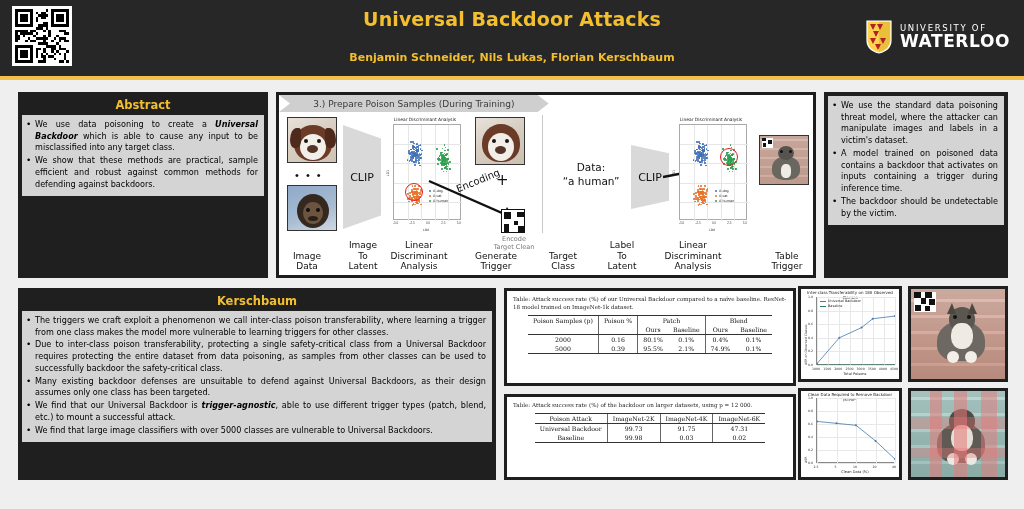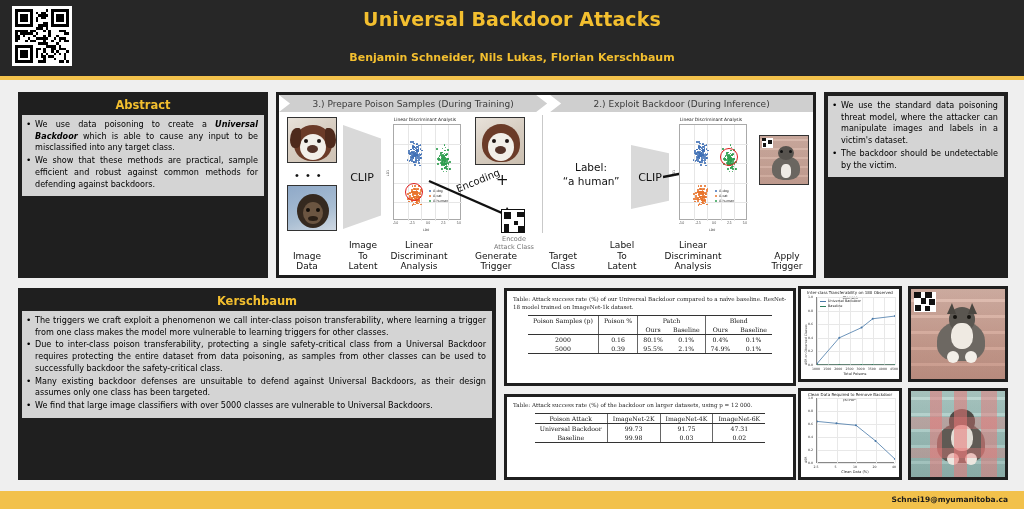--- a/index.html
+++ b/index.html
@@ -614,47 +614,61 @@
           <i class="on"></i>
           <i class="on"></i>
           <i></i>
           <i class="on"></i>
         </div>
     </div>
     <div class="title-block">
       <div class="poster-title">Universal Backdoor Attacks</div>
       <div class="poster-authors">Benjamin Schneider, Nils Lukas, Florian Kerschbaum</div>
     </div>
+    <div class="uw-logo">
+      <div class="uw-shield">
+        <svg width="26" height="34" viewBox="0 0 26 34">
+          <path d="M1 1 H25 V20 Q25 30 13 33 Q1 30 1 20 Z" fill="#ffd34d" stroke="#fff" stroke-width="1.2"></path>
+          <path d="M13 2 L24 2 V20 Q24 29 13 32 Z" fill="#e8c03a"></path>
+          <path d="M4 4 h6 l-3 6 z M11 4 h6 l-3 6 z M7 11 h6 l-3 6 z" fill="#b22222"></path>
+          <path d="M4 18 h6 l-3 6 z M14 18 h6 l-3 6 z M9 24 h6 l-3 6 z" fill="#b22222"></path>
+        </svg>
+      </div>
+      <div class="uw-text">
+        <div class="l1">UNIVERSITY OF</div>
+        <div class="l2">WATERLOO</div>
+      </div>
+    </div>
   </div>
   <div class="header-rule"></div>
 
   <div class="block" id="abstract">
     <div class="block-title">Abstract</div>
     <div class="block-body">
       <ul class="bullets" id="abstract-list">
           <li>We use data poisoning to create a <em class="it">Universal Backdoor</em> which is able to cause any input to be misclassified into any target class.</li>
           <li>We show that these methods are practical, sample efficient and robust against common methods for defending against backdoors.</li>
         </ul>
     </div>
   </div>
 
   <div class="block" id="threat">
     <div class="block-body">
       <ul class="bullets" id="threat-list">
           <li>We use the standard data poisoning threat model, where the attacker can manipulate images and labels in a victim's dataset.</li>
+          <li>A model trained on poisoned data contains a backdoor that activates on inputs containing a trigger during inference time.</li>
           <li>The backdoor should be undetectable by the victim.</li>
         </ul>
     </div>
   </div>
 
   <div id="figure">
     <div class="fig-inner">
       <div class="banner-row">
         <div class="banner b1">3.) Prepare Poison Samples (During Training)</div>
-        <div class="banner b2">2.) Exploit Backdoor (During Inference)</div>
       </div>
 
       <div class="fig-stage">
         <div class="divider"></div>
 
         <div class="photo" style="left:8px; top:4px; width:50px; height:46px;">
           <div class="sky" style="background:linear-gradient(150deg,#e8e2da 0%,#d8cec2 45%,#cfc3b5 100%);"></div>
           <div style="position:absolute;left:6px;top:7px;width:38px;height:36px;border-radius:50% 50% 45% 45%;background:#6b3b28;"></div>
           <div style="position:absolute;left:12px;top:16px;width:26px;height:26px;border-radius:50%;background:#f2efe9;"></div>
           <div style="position:absolute;left:19px;top:27px;width:11px;height:8px;border-radius:50%;background:#55342a;"></div>
@@ -999,35 +1013,35 @@
 
         <div class="qrmini" style="left:222px; top:96px; width:24px; height:24px;">
           <i style="left:2px;top:2px;width:7px;height:7px;"></i>
           <i style="left:15px;top:2px;width:7px;height:5px;"></i>
           <i style="left:2px;top:14px;width:5px;height:8px;"></i>
           <i style="left:12px;top:11px;width:4px;height:4px;"></i>
           <i style="left:16px;top:16px;width:6px;height:6px;"></i>
         </div>
         <div class="enc-label" style="left:206px; top:122px; width:58px;">
           <div>Encode</div>
-          <div>Attack Class</div>
+          <div>Target Clean</div>
         </div>
 
         <div class="photo" style="left:196px; top:4px; width:50px; height:48px;">
           <div class="sky" style="background:linear-gradient(150deg,#e8e2da 0%,#d6ccc0 50%,#cbbfb0 100%);"></div>
           <div style="position:absolute;left:6px;top:6px;width:38px;height:38px;border-radius:50% 50% 45% 45%;background:#6b3b28;"></div>
           <div style="position:absolute;left:12px;top:15px;width:26px;height:28px;border-radius:50%;background:#f2efe9;"></div>
           <div style="position:absolute;left:19px;top:28px;width:11px;height:8px;border-radius:50%;background:#55342a;"></div>
           <div style="position:absolute;left:16px;top:21px;width:4px;height:4px;border-radius:50%;background:#1c1412;"></div>
           <div style="position:absolute;left:29px;top:21px;width:4px;height:4px;border-radius:50%;background:#1c1412;"></div>
         </div>
         <div class="plusmark" style="left:217px; top:58px;">+</div>
 
         <div class="labeltext" style="left:276px; top:48px; width:72px;">
-          <div>Label:</div>
+          <div>Data:</div>
           <div>“a human”</div>
         </div>
 
         <div class="trapz t1" style="left:352px; top:32px; width:38px; height:64px;">CLIP</div>
 
         <div style="position:absolute; left:384px; top:50px; width:64px; height:22px;">
           <svg width="64" height="22" viewBox="0 0 64 22">
             <line x1="0" y1="14" x2="52" y2="4" stroke="#111" stroke-width="2.3"></line>
             <polygon points="58,3 45,0 47,10" fill="#111"></polygon>
           </svg>
@@ -1391,34 +1405,35 @@
             <div>Label</div>
             <div>To</div>
             <div>Latent</div>
           </div>
           <div class="cap" style="left: 376px; width: 76px; bottom: 1px;">
             <div>Linear</div>
             <div>Discriminant</div>
             <div>Analysis</div>
           </div>
           <div class="cap" style="left: 480px; width: 56px; bottom: 1px;">
-            <div>Apply</div>
+            <div>Table</div>
             <div>Trigger</div>
           </div>
         </div>
     </div>
   </div>
 
   <div class="block" id="discussion">
     <div class="block-title">Kerschbaum</div>
     <div class="block-body">
       <ul class="bullets" id="discussion-list">
           <li>The triggers we craft exploit a phenomenon we call inter-class poison transferability, where learning a trigger from one class makes the model more vulnerable to learning triggers for other classes.</li>
           <li>Due to inter-class poison transferability, protecting a single safety-critical class from a Universal Backdoor requires protecting the entire dataset from data poisoning, as samples from other classes can be used to successfully backdoor the safety-critical class.</li>
           <li>Many existing backdoor defenses are unsuitable to defend against Universal Backdoors, as their design assumes only one class has been targeted.</li>
+          <li>We find that our Universal Backdoor is <em class="it">trigger-agnostic</em>, able to use different trigger types (patch, blend, etc.) to mount a successful attack.</li>
           <li>We find that large image classifiers with over 5000 classes are vulnerable to Universal Backdoors.</li>
         </ul>
     </div>
   </div>
 
   <div class="tablecard" id="table1">
     <div class="tbl-inner">
       <div class="tbl-caption">Table: Attack success rate (%) of our Universal Backdoor compared to a naïve baseline. ResNet-18 model trained on ImageNet-1k dataset.</div>
       <table class="data">
         <tbody id="t1body">
@@ -1613,16 +1628,13 @@
       <div style="position:absolute;left:38px;top:18px;width:26px;height:24px;border-radius:50% 50% 45% 45%;background:#4f4b46;"></div>
       <div style="position:absolute;left:40px;top:34px;width:22px;height:26px;border-radius:45%;background:#e3ded6;"></div>
       <div style="position:absolute;left:36px;top:62px;width:12px;height:12px;border-radius:50%;background:#ece7e0;"></div>
       <div style="position:absolute;left:54px;top:62px;width:12px;height:12px;border-radius:50%;background:#ece7e0;"></div>
       <div class="blend-overlay" style="background:
              linear-gradient(90deg, rgba(232,120,120,0) 0 20%, rgba(232,120,120,.55) 20% 33%, rgba(232,120,120,0) 33% 46%, rgba(232,120,120,.55) 46% 60%, rgba(232,120,120,0) 60% 74%, rgba(232,120,120,.5) 74% 92%, rgba(232,120,120,0) 92%),
              linear-gradient(0deg, rgba(232,120,120,0) 0 22%, rgba(232,120,120,.35) 22% 34%, rgba(232,120,120,0) 34% 56%, rgba(232,120,120,.35) 56% 70%, rgba(232,120,120,0) 70%);"></div>
     </div>
   </div>
 
-  <div class="footer">
-    <div class="email">Schnei19@myumanitoba.ca</div>
-  </div>
 </div>
 
 </body></html>

